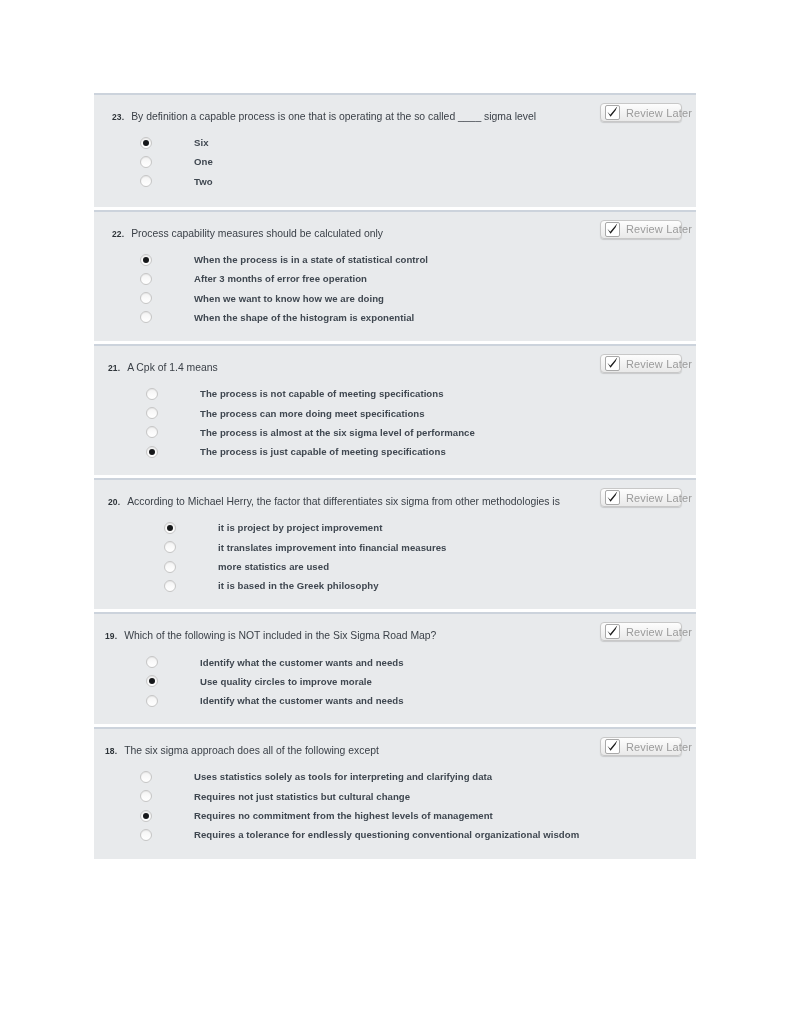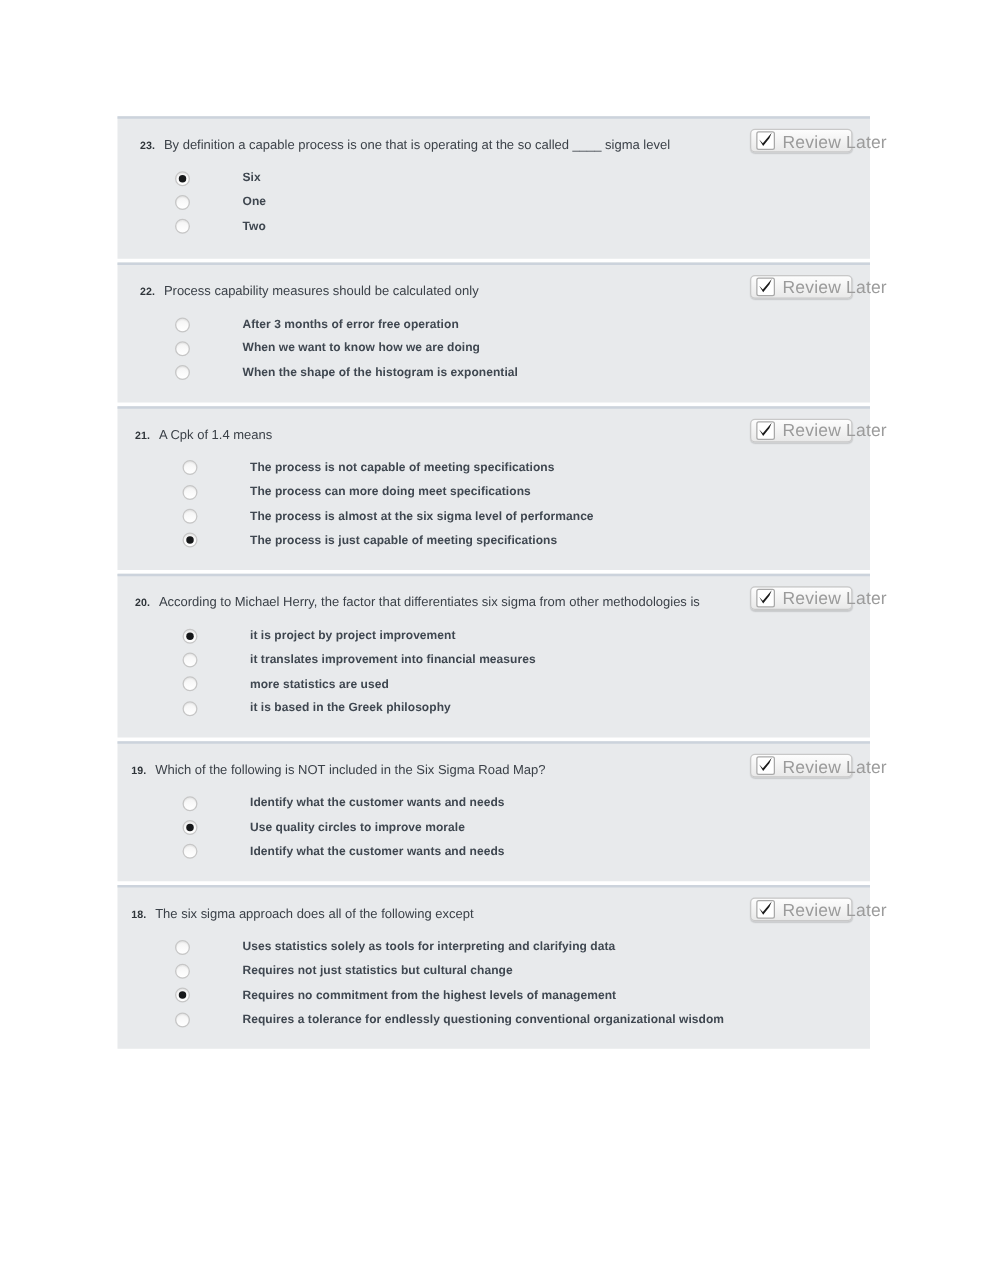--- a/index.html
+++ b/index.html
@@ -91,21 +91,21 @@
     flex: 0 0 auto;
   }
   .review-check svg {
     position: absolute;
     left: -1px;
     top: -2px;
     width: 15px;
     height: 15px;
   }
   .review-label {
-    font-size: 14px;
+    font-size: 11px;
     color: #9b9b9b;
     padding-left: 6px;
     white-space: nowrap;
     letter-spacing: 0.15px;
   }
 
   
   .options {
     margin: 0;
     padding: 0;
@@ -153,21 +153,21 @@
   .card-0 .question-head { padding-left: 18px; }
   .card-0 .options       { padding-left: 46px; padding-top: 9px; }
 
   .card-1 .question-head { padding-left: 18px; }
   .card-1 .options       { padding-left: 46px; padding-top: 9px; }
 
   .card-2 .question-head { padding-left: 14px; }
   .card-2 .options       { padding-left: 52px; padding-top: 9px; }
 
   .card-3 .question-head { padding-left: 14px; }
-  .card-3 .options       { padding-left: 52px; padding-top: 9px; }
+  .card-3 .options       { padding-left: 70px; padding-top: 9px; }
 
   .card-4 .question-head { padding-left: 11px; }
   .card-4 .options       { padding-left: 52px; padding-top: 9px; }
 
   .card-5 .question-head { padding-left: 11px; }
   .card-5 .options       { padding-left: 46px; padding-top: 9px; }
 </style>
 </head>
 <body>
 
@@ -201,20 +201,24 @@
         <div class="question-head"><span class="q-number">22.</span><span class="q-text">Process capability measures should be calculated only</span><div class="review-later">
             <span class="review-check">
               <svg viewBox="0 0 16 16" aria-hidden="true">
                 <path d="M2.5 8.2 L5.6 11.4 L13.2 2.4 L11.2 7.0 L5.9 13.6 Z" fill="#1b1b1b"></path>
               </svg>
             </span>
             <span class="review-label">Review Later</span>
           </div></div>
         <ul class="options">
           <li class="option-row">
+            <span class="radio selected"></span>
+            <span class="option-label">When the process is in a state of statistical control</span>
+          </li>
+          <li class="option-row">
             <span class="radio"></span>
             <span class="option-label">After 3 months of error free operation</span>
           </li>
           <li class="option-row">
             <span class="radio"></span>
             <span class="option-label">When we want to know how we are doing</span>
           </li>
           <li class="option-row">
             <span class="radio"></span>
             <span class="option-label">When the shape of the histogram is exponential</span>

